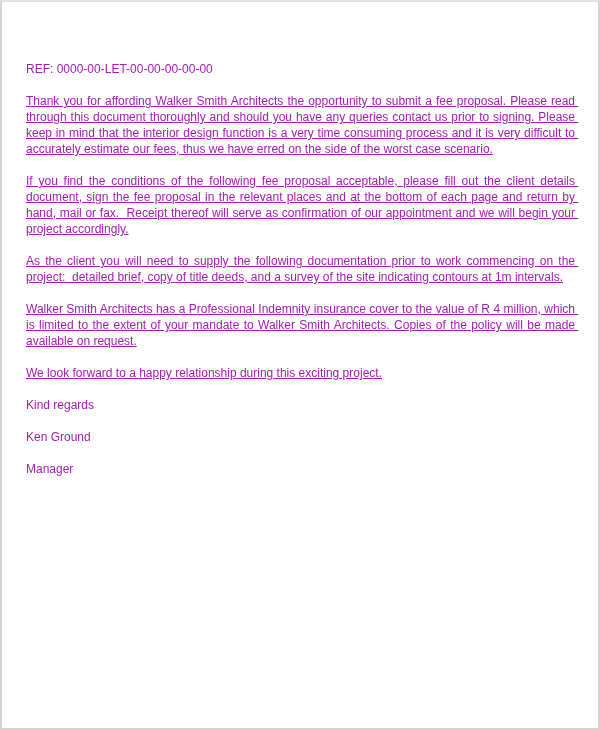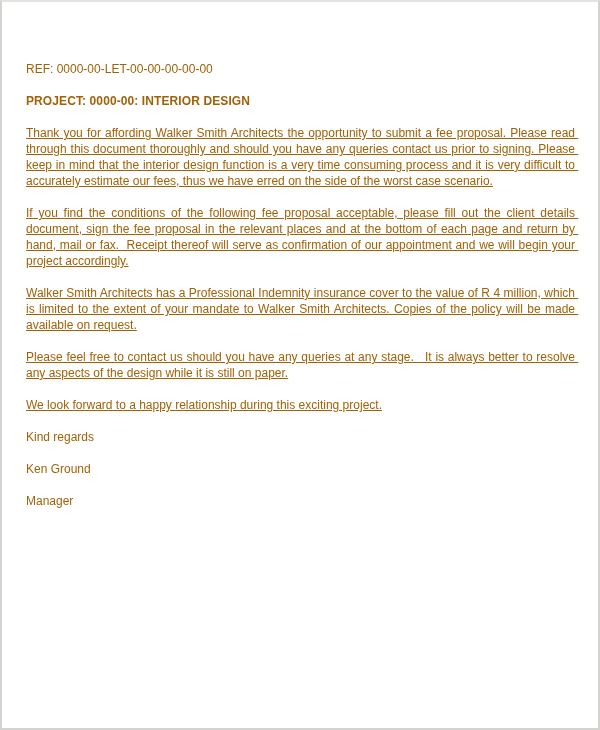--- a/index.html
+++ b/index.html
@@ -10,21 +10,21 @@
     font-family: "Liberation Sans", "DejaVu Sans", sans-serif;
   }
   .page {
     box-sizing: border-box;
     width: 600px;
     height: 730px;
     background: #ffffff;
     border: 2px solid #d3d3cf;
     border-top-color: #e4e2de;
     padding: 59px 23px 0 24px;
-    color: #a16207;
+    color: #a21caf;
     font-size: 12px;
     line-height: 16px;
     overflow: hidden;
   }
   .line, .para {
     margin: 0 0 16px 0;
     white-space: pre-wrap;
   }
   .para {
     text-align: justify;
@@ -36,24 +36,23 @@
     letter-spacing: 0.1px;
   }
   .signatory-name {
   }
 </style>
 </head>
 <body>
 
 <div class="page">
   <div class="line">REF: 0000-00-LET-00-00-00-00-00</div>
-  <div class="line subject">PROJECT: 0000-00: INTERIOR DESIGN</div>
 
   <p class="para">Thank you for affording Walker Smith Architects the opportunity to submit a fee proposal. Please read through this document thoroughly and should you have any queries contact us prior to signing. Please keep in mind that the interior design function is a very time consuming process and it is very difficult to accurately estimate our fees, thus we have erred on the side of the worst case scenario.</p>
   <p class="para">If you find the conditions of the following fee proposal acceptable, please fill out the client details document, sign the fee proposal in the relevant places and at the bottom of each page and return by hand, mail or fax.  Receipt thereof will serve as confirmation of our appointment and we will begin your project accordingly.</p>
+  <p class="para">As the client you will need to supply the following documentation prior to work commencing on the project:  detailed brief, copy of title deeds, and a survey of the site indicating contours at 1m intervals.</p>
   <p class="para">Walker Smith Architects has a Professional Indemnity insurance cover to the value of R 4 million, which is limited to the extent of your mandate to Walker Smith Architects. Copies of the policy will be made available on request.</p>
-  <p class="para">Please feel free to contact us should you have any queries at any stage.   It is always better to resolve any aspects of the design while it is still on paper.</p>
   <p class="para">We look forward to a happy relationship during this exciting project.</p>
 
   <div class="line">Kind regards</div>
   <div class="line signatory-name">Ken Ground</div>
   <div class="line">Manager</div>
 </div>
 
 </body></html>

